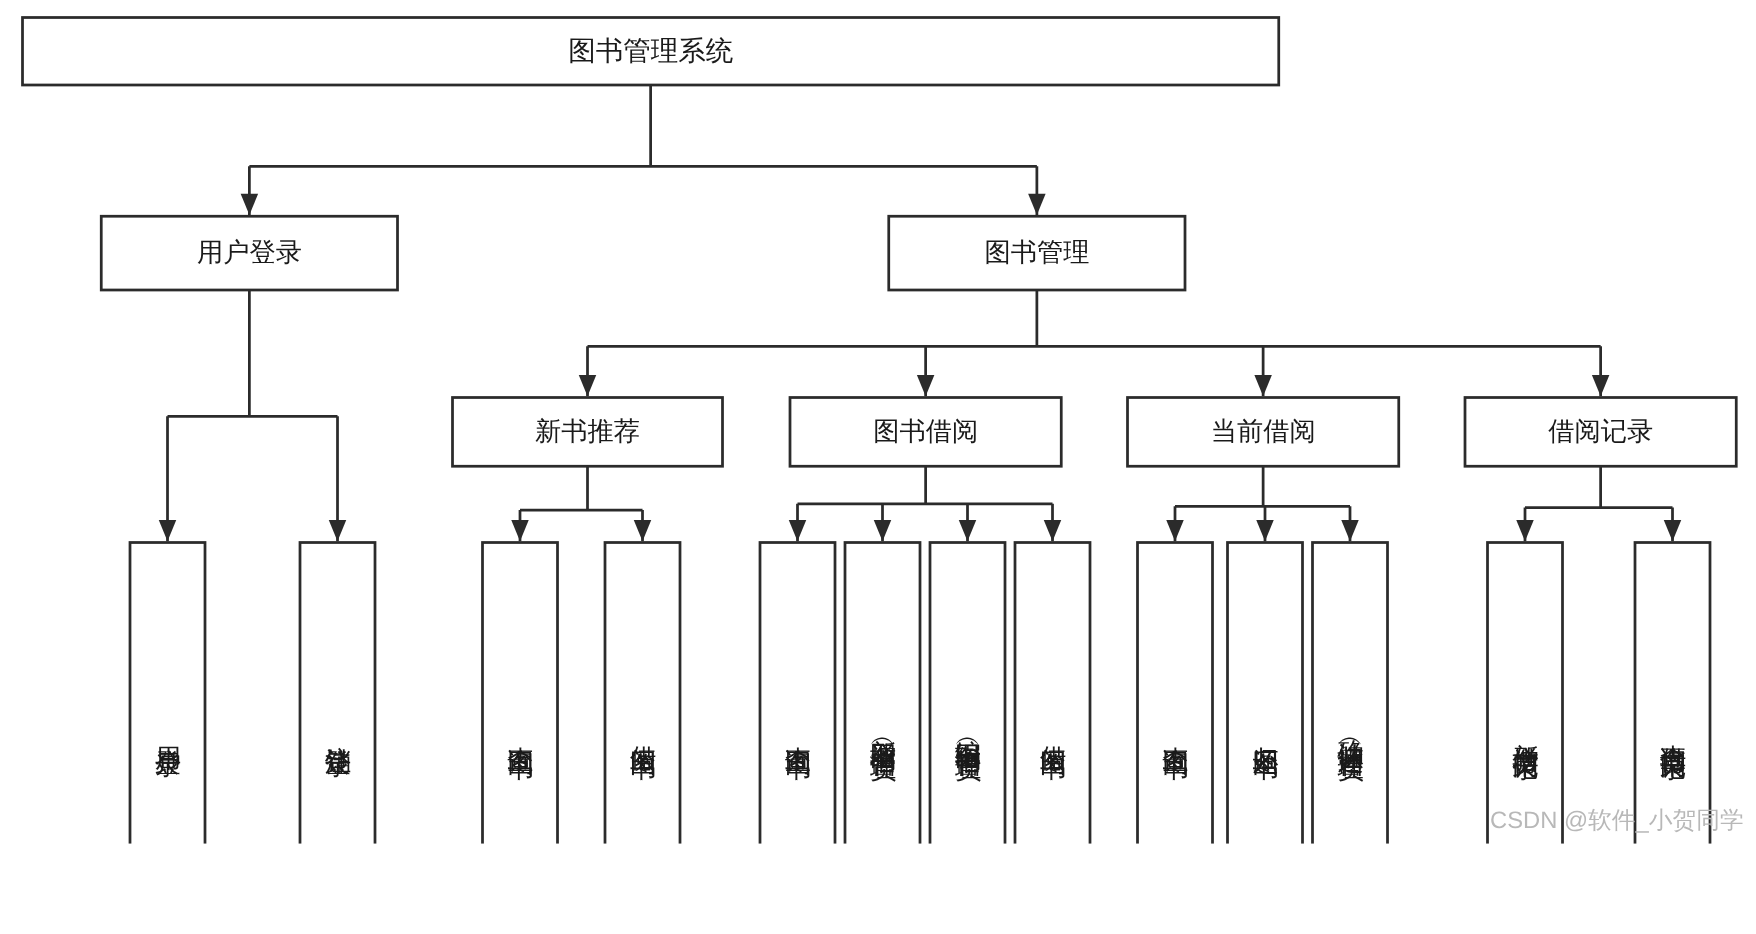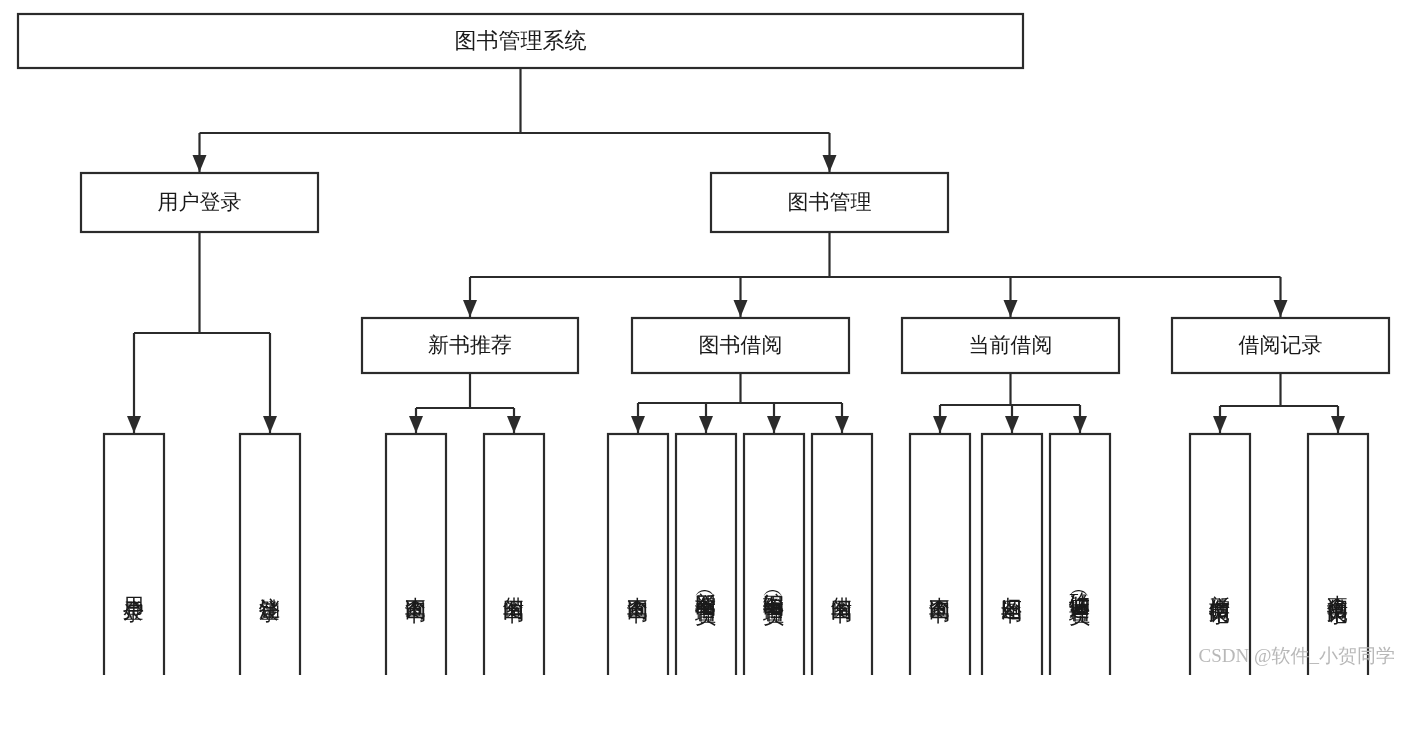--- a/index.html
+++ b/index.html
@@ -63,21 +63,21 @@
     font-size: 21px;
     color: #1a1a1a;
     line-height: 1;
     letter-spacing: 2px;
     white-space: nowrap;
   }
   .watermark {
     position: absolute;
     right: 10px;
     bottom: 6px;
-    font-family: Liberation Serif, serif;
+    font-family: Liberation Sans, sans-serif;
     font-size: 19px;
     color: #b8b8b8;
     white-space: nowrap;
     user-select: none;
   }
 </style>
 </head>
 <body>
 
 <div id="diagram-root">

